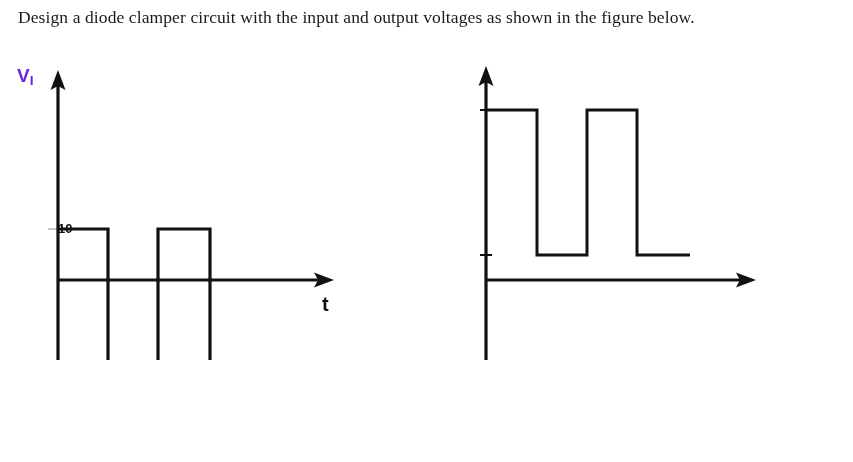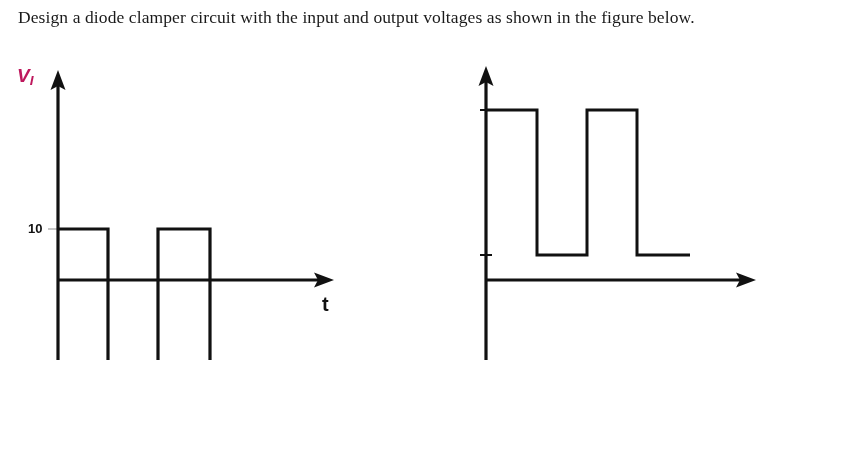--- a/index.html
+++ b/index.html
@@ -43,24 +43,23 @@
   #figure-output { left: 430px; width: 423px; }
 
   .svg-plot { display: block; }
 
   
   .axis-title {
     position: absolute;
     font-family: "Liberation Sans", "DejaVu Sans", sans-serif;
     font-weight: bold;
     font-size: 19px;
-    color: #be185d;
+    color: #6d28d9;
     letter-spacing: 0px;
     line-height: 1;
-    font-style: italic;
   }
   .axis-title .sb {
     font-size: 0.72em;
     vertical-align: -0.25em;
     font-weight: bold;
   }
   #label-vi { left: 17px;  top: 66px; }
 
   
   .t-label {
@@ -75,20 +74,21 @@
 
   
   .tick-label {
     position: absolute;
     font-family: "Liberation Sans", "DejaVu Sans", sans-serif;
     font-weight: bold;
     font-size: 13px;
     color: #111111;
     line-height: 1;
     white-space: nowrap;
+    margin-left: 30px;
   }
   #tick-10  { left: 28px;  top: 222px; }
   #tick-m20 { left: 20px;  top: 375px; }
 </style>
 </head>
 <body>
 
 <div id="page">
 
   <div class="prompt">

